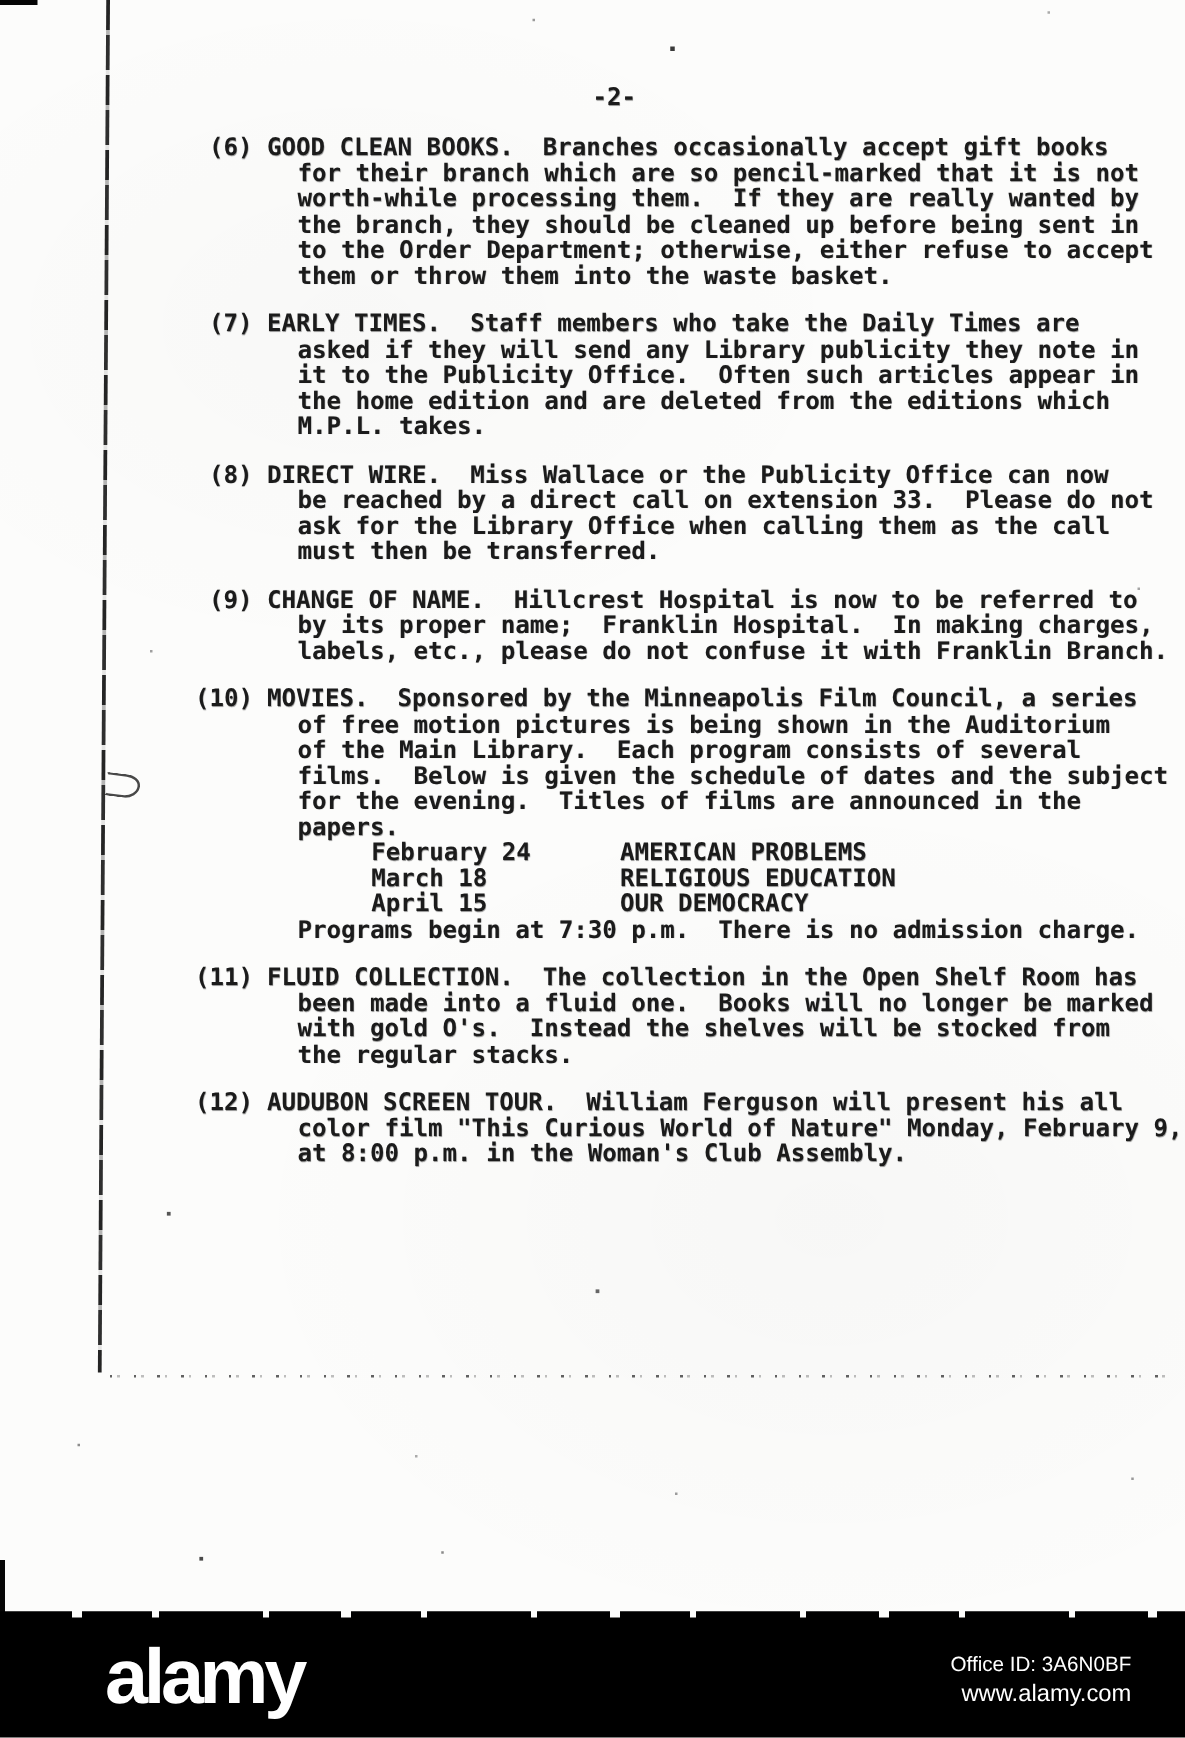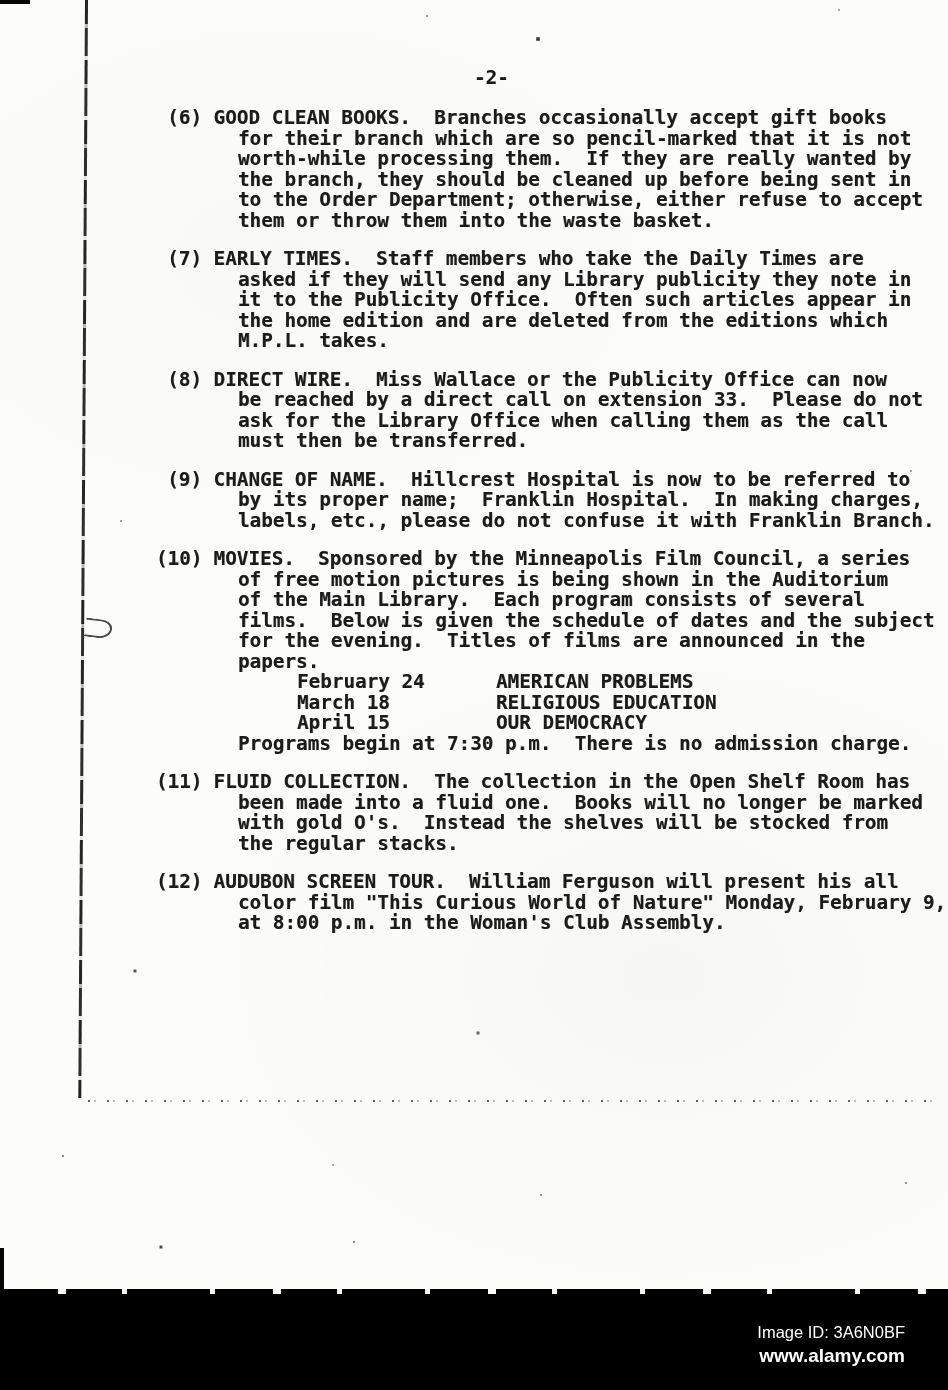--- a/index.html
+++ b/index.html
@@ -94,21 +94,21 @@
     position: absolute; left: 84px; top: 50%; transform: translateY(-54%);
     font-family: "Liberation Sans", sans-serif;
     font-weight: bold; font-size: 62px; letter-spacing: -3.5px;
     color: #ffffff; line-height: 1;
   }
   .alamy-meta {
     position: absolute; right: 43px; top: 20px; text-align: right;
     font-family: "Liberation Sans", sans-serif; color: #ffffff;
   }
   .alamy-id { font-size: 16.5px; font-weight: normal; line-height: 24px; }
-  .alamy-url { font-size: 19px; font-weight: bold; line-height: 24px; }
+  .alamy-url { font-size: 19px; font-weight: normal; line-height: 24px; }
 </style>
 </head>
 <body>
 
 <div class="stage">
 
   <div class="scan">
     <div class="corner-mark"></div>
     <div class="margin-line"></div>
     <div class="hook-mark"></div>
@@ -118,19 +118,20 @@
 
     <div class="page-number">-2-</div>
 
     <div class="doc-body" id="doc-body"><div class="item"><div class="fline"><span class="num">(6)</span> GOOD CLEAN BOOKS.  Branches occasionally accept gift books</div><div class="cline">for their branch which are so pencil-marked that it is not</div><div class="cline">worth-while processing them.  If they are really wanted by</div><div class="cline">the branch, they should be cleaned up before being sent in</div><div class="cline">to the Order Department; otherwise, either refuse to accept</div><div class="cline">them or throw them into the waste basket.</div></div><div class="item"><div class="fline"><span class="num">(7)</span> EARLY TIMES.  Staff members who take the Daily Times are</div><div class="cline">asked if they will send any Library publicity they note in</div><div class="cline">it to the Publicity Office.  Often such articles appear in</div><div class="cline">the home edition and are deleted from the editions which</div><div class="cline">M.P.L. takes.</div></div><div class="item"><div class="fline"><span class="num">(8)</span> DIRECT WIRE.  Miss Wallace or the Publicity Office can now</div><div class="cline">be reached by a direct call on extension 33.  Please do not</div><div class="cline">ask for the Library Office when calling them as the call</div><div class="cline">must then be transferred.</div></div><div class="item"><div class="fline"><span class="num">(9)</span> CHANGE OF NAME.  Hillcrest Hospital is now to be referred to</div><div class="cline">by its proper name;  Franklin Hospital.  In making charges,</div><div class="cline">labels, etc., please do not confuse it with Franklin Branch.</div></div><div class="item"><div class="fline"><span class="num">(10)</span> MOVIES.  Sponsored by the Minneapolis Film Council, a series</div><div class="cline">of free motion pictures is being shown in the Auditorium</div><div class="cline">of the Main Library.  Each program consists of several</div><div class="cline">films.  Below is given the schedule of dates and the subject</div><div class="cline">for the evening.  Titles of films are announced in the</div><div class="cline">papers.</div><div class="sched"><span class="sdate">February 24</span><span>AMERICAN PROBLEMS</span></div><div class="sched"><span class="sdate">March 18</span><span>RELIGIOUS EDUCATION</span></div><div class="sched"><span class="sdate">April 15</span><span>OUR DEMOCRACY</span></div><div class="cline">Programs begin at 7:30 p.m.  There is no admission charge.</div></div><div class="item"><div class="fline"><span class="num">(11)</span> FLUID COLLECTION.  The collection in the Open Shelf Room has</div><div class="cline">been made into a fluid one.  Books will no longer be marked</div><div class="cline">with gold O's.  Instead the shelves will be stocked from</div><div class="cline">the regular stacks.</div></div><div class="item"><div class="fline"><span class="num">(12)</span> AUDUBON SCREEN TOUR.  William Ferguson will present his all</div><div class="cline">color film "This Curious World of Nature" Monday, February 9,</div><div class="cline">at 8:00 p.m. in the Woman's Club Assembly.</div></div></div>
 
     <div class="ragged-edge"></div>
     <div class="ragged-solid"></div>
   </div>
 
   <div class="alamy-bar">
+    <div class="alamy-logo">alamy</div>
     <div class="alamy-meta">
-      <div class="alamy-id">Image ID: 3A6N0BF</div>
+      <div class="alamy-id">Office ID: 3A6N0BF</div>
       <div class="alamy-url">www.alamy.com</div>
     </div>
   </div>
 
 </div>
 
 </body></html>

